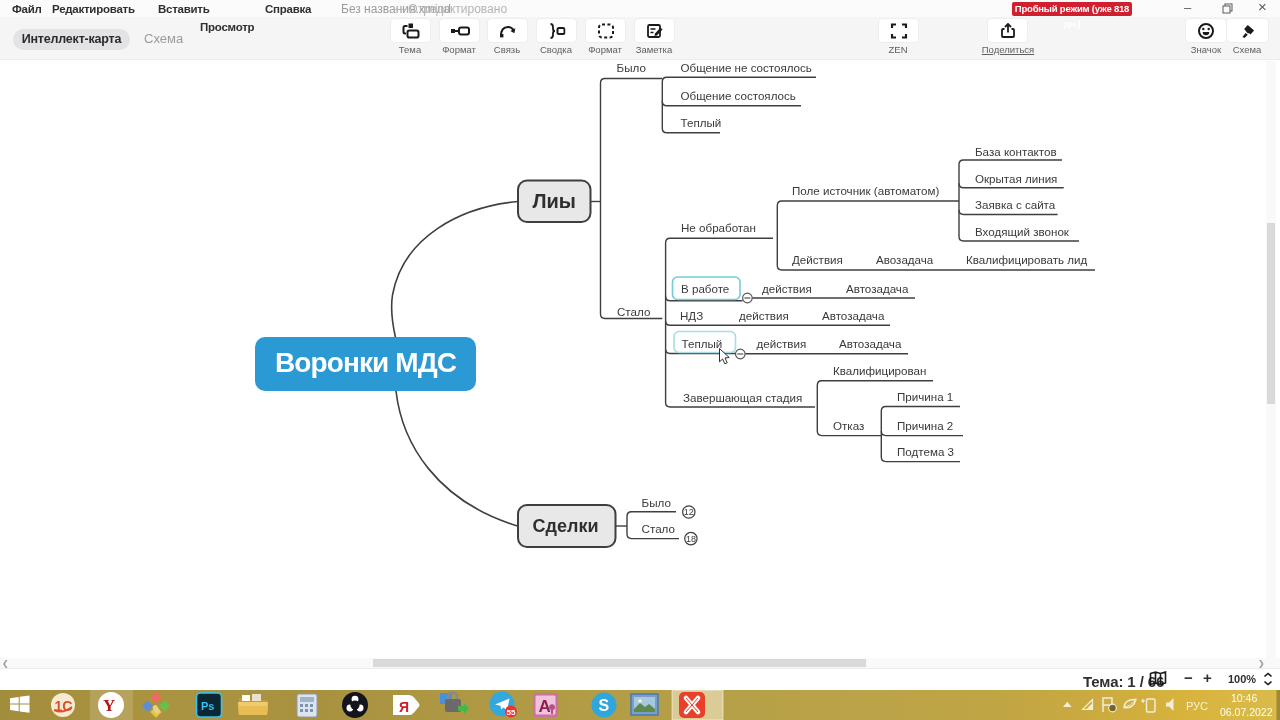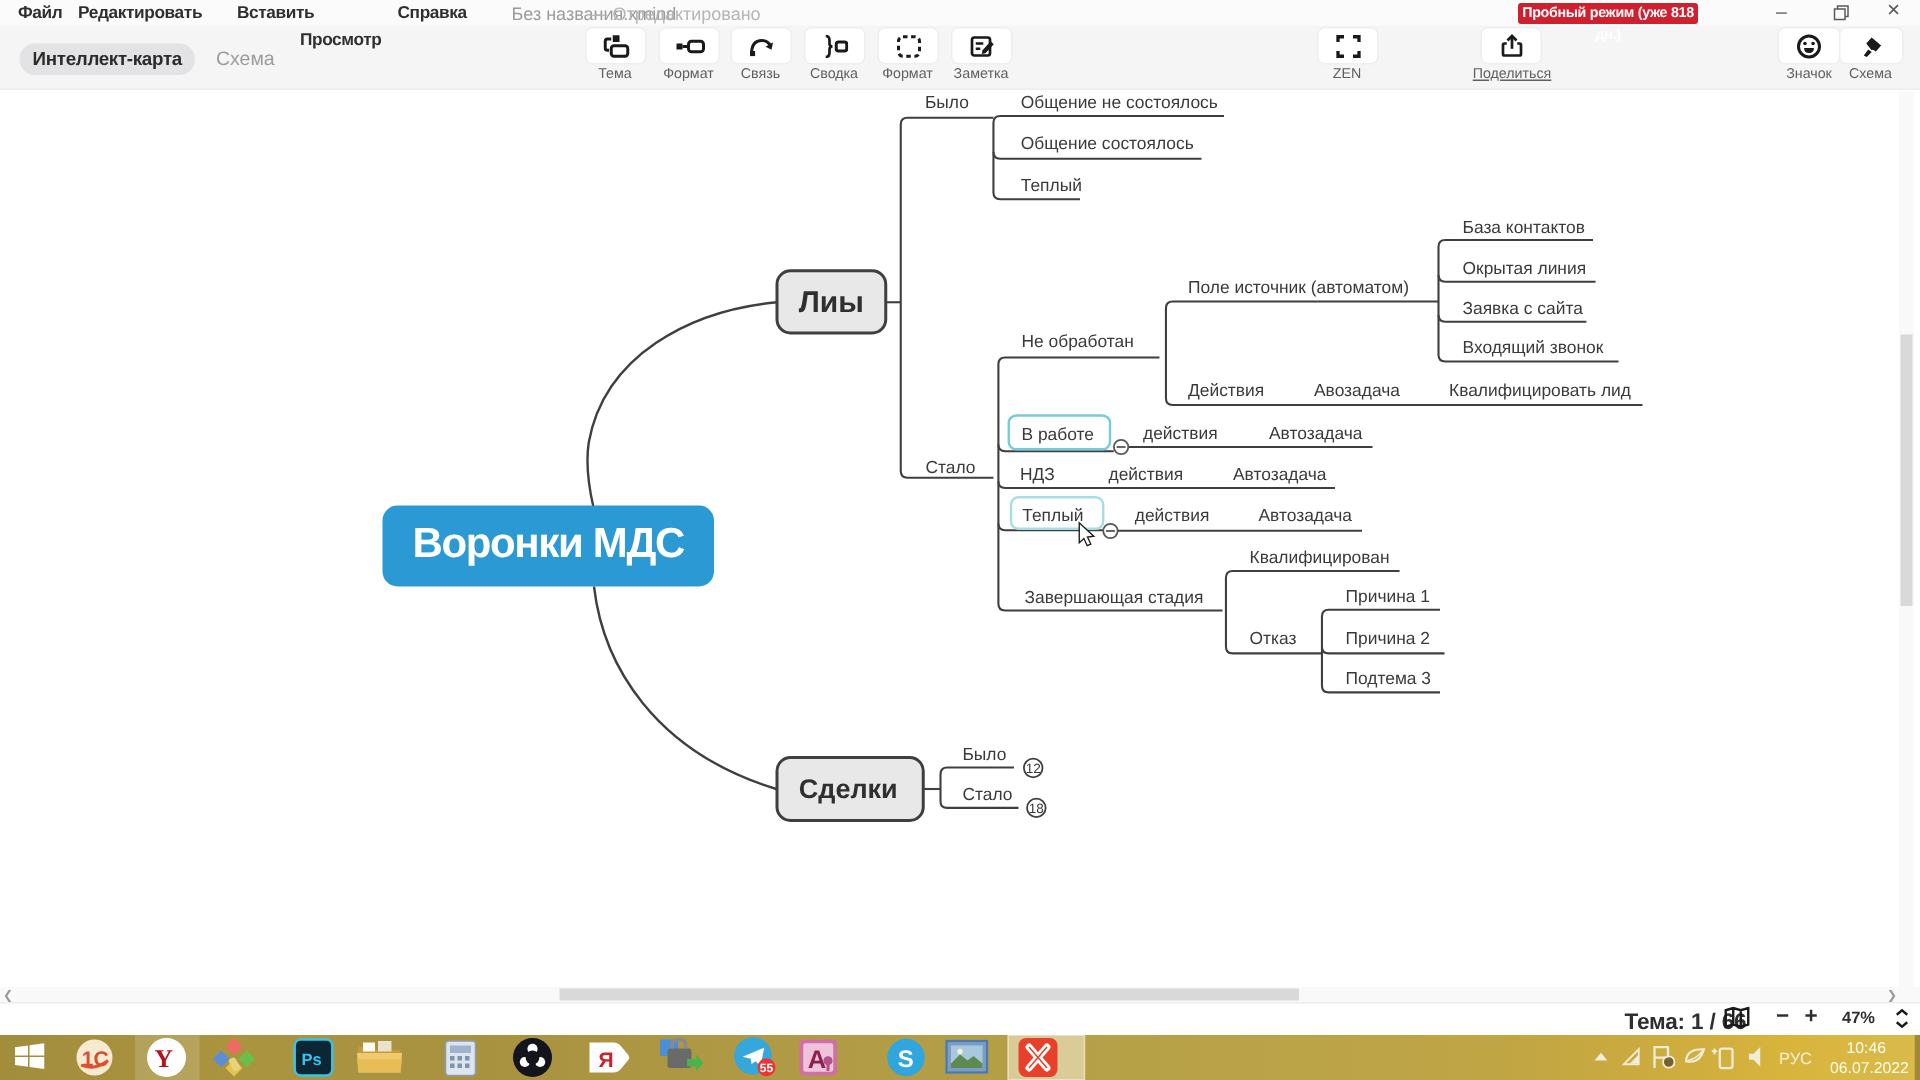--- a/index.html
+++ b/index.html
@@ -209,21 +209,21 @@
 <div id="vscroll"></div>
 <div id="vthumb"></div>
 <div id="status"></div>
 
 <div class="st" style="left:1083px;top:673px;font-size:15px;font-weight:700;color:#2f2f2f;letter-spacing:-0.1px;">Тема: 1 / 66</div>
 <svg class="abs" style="left:1149px;top:671px;" width="20" height="15" viewBox="0 0 20 15">
 <path d="M1.5,2.5 L6.5,1 L11.5,2.5 L16.5,1 L16.5,12 L11.5,13.5 L6.5,12 L1.5,13.5 Z M6.5,1 L6.5,12 M11.5,2.5 L11.5,13.5" fill="none" stroke="#1a1a1a" stroke-width="1.6"></path>
 </svg>
 <div class="st" style="left:1184px;top:669px;font-size:15px;font-weight:700;">−</div>
 <div class="st" style="left:1203px;top:669px;font-size:15px;font-weight:700;">+</div>
-<div class="st" style="left:1228px;top:673px;font-size:11px;font-weight:700;">47%</div>
+<div class="st" style="left:1228px;top:673px;font-size:11px;font-weight:700;">100%</div>
 <svg class="abs" style="left:1262px;top:672px;" width="12" height="14" viewBox="0 0 12 14">
 <path d="M2.5,4.5 L6,1.5 L9.5,4.5 M2.5,9.5 L6,12.5 L9.5,9.5" fill="none" stroke="#1a1a1a" stroke-width="1.6"></path>
 </svg>
 <div class="st" style="left:2px;top:659px;font-size:8px;color:#9a9a9a;">❮</div>
 <div class="st" style="left:1258px;top:659px;font-size:8px;color:#9a9a9a;">❯</div>
 
 <div id="taskbar"></div>
 
 <svg class="tk" style="left:0;top:690px;" width="1280" height="30" viewBox="0 0 1280 30">
 <rect x="672" y="0" width="51" height="30" fill="rgba(255,248,230,0.5)" stroke="rgba(255,255,255,0.55)" stroke-width="1"></rect>

